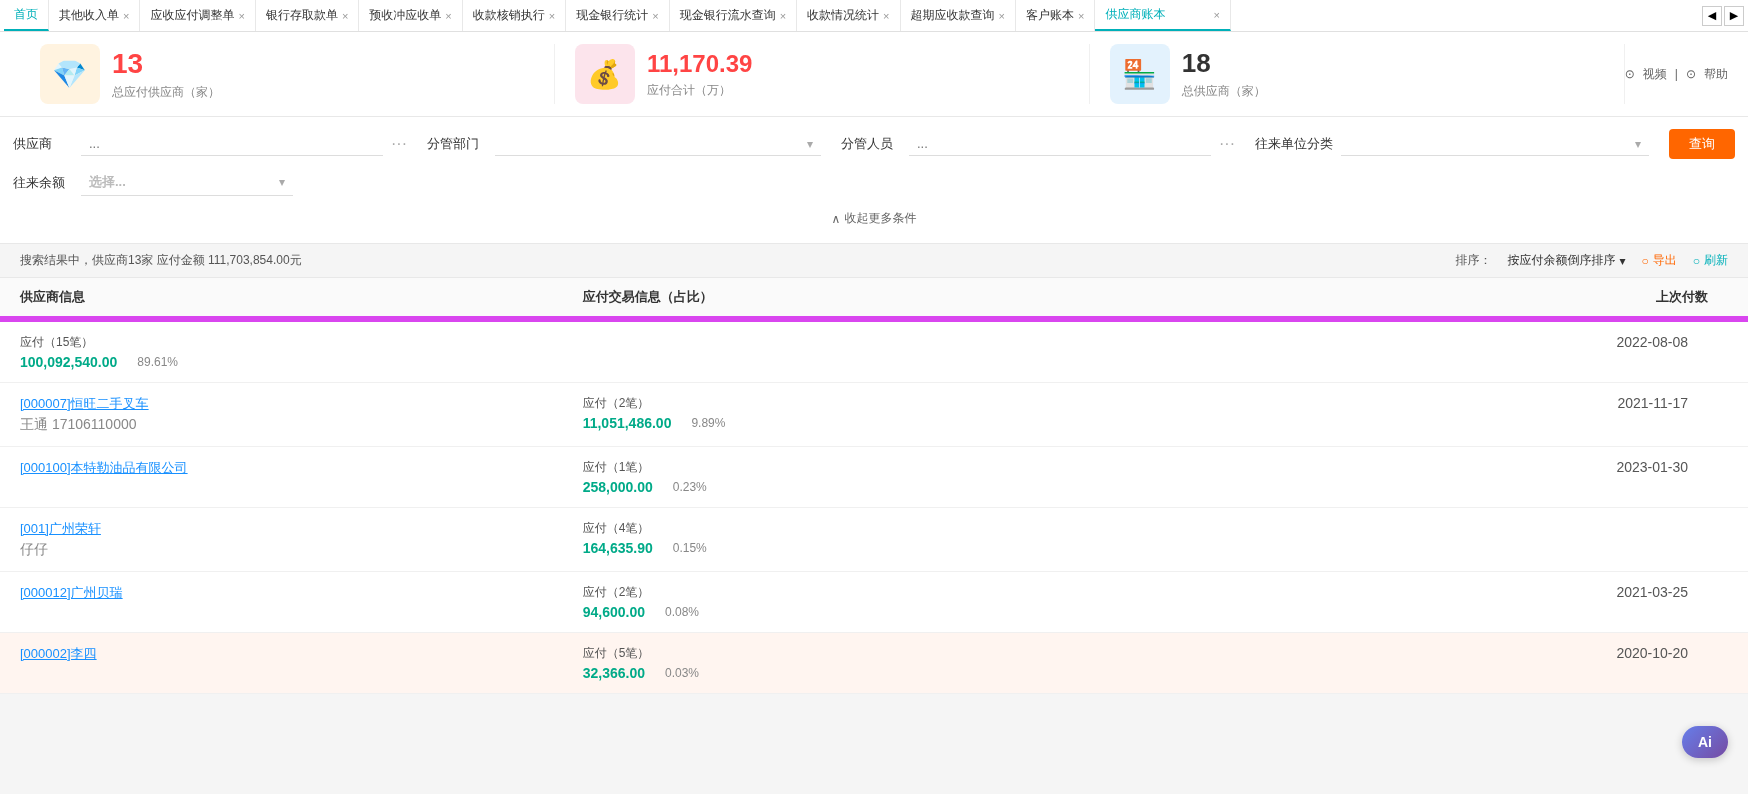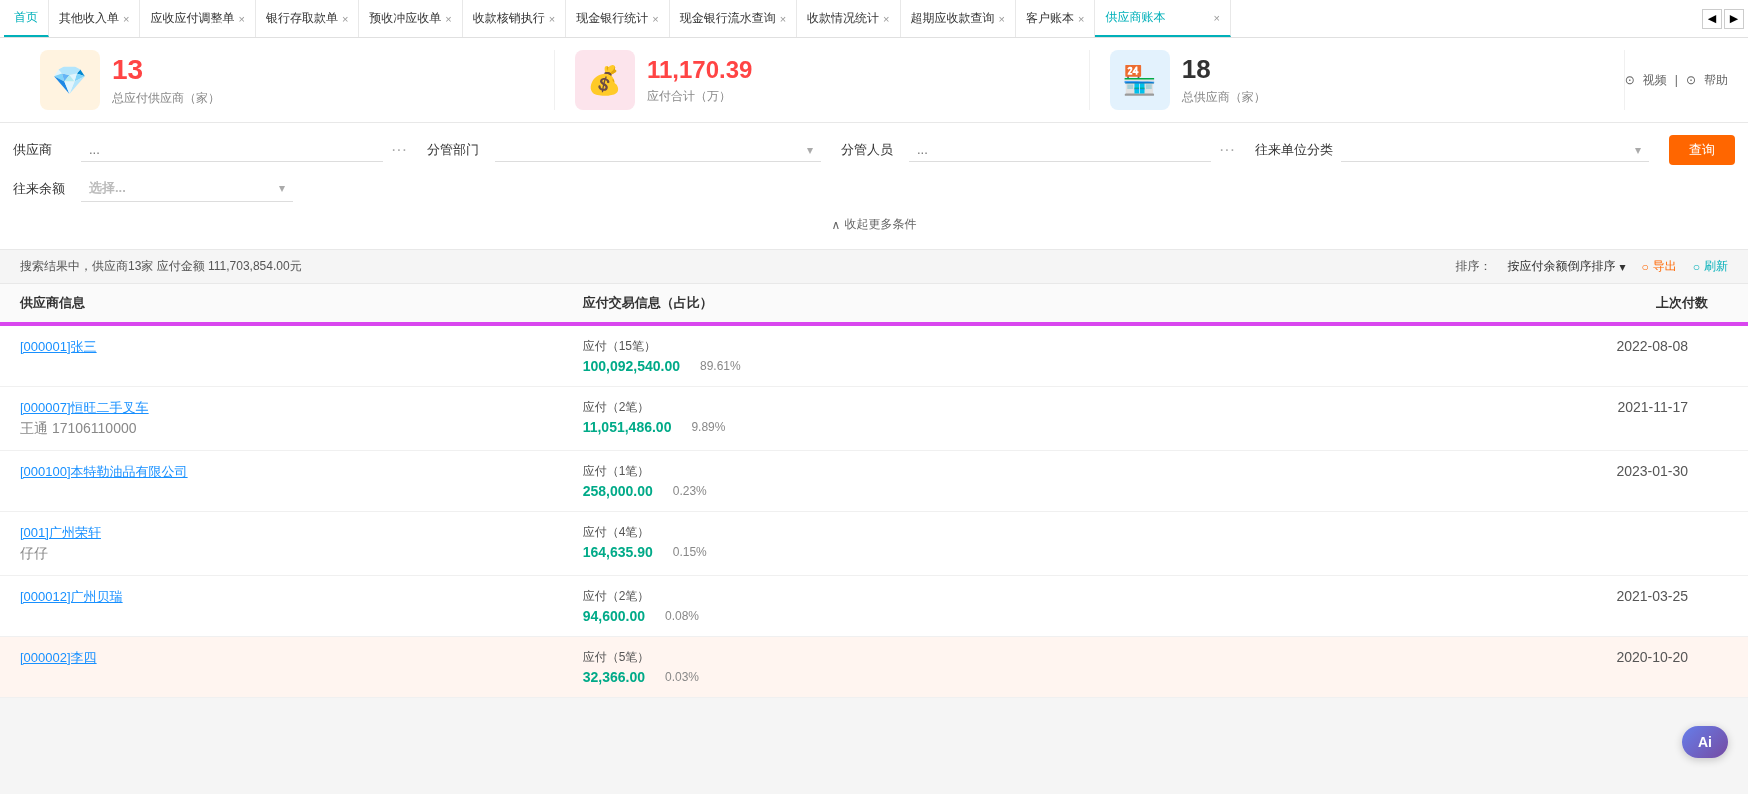--- a/index.html
+++ b/index.html
@@ -4,21 +4,21 @@
   <style>
     * { box-sizing: border-box; margin: 0; padding: 0; }
     body { font-family: 'Microsoft YaHei', Arial, sans-serif; font-size: 13px; background: #f5f5f5; color: #333; }
 
     
     .top-nav {
       display: flex;
       align-items: center;
       background: #fff;
       border-bottom: 1px solid #e0e0e0;
-      height: 38px;
+      height: 32px;
       overflow: hidden;
       padding: 0 4px;
     }
     .nav-tab {
       display: flex;
       align-items: center;
       padding: 0 10px;
       height: 100%;
       white-space: nowrap;
       cursor: pointer;
@@ -187,21 +187,21 @@
     
     .main-content {
       background: #fff;
       margin: 0;
     }
     .table-header {
       display: flex;
       align-items: center;
       padding: 10px 20px;
       background: #fafafa;
-      border-bottom: 4px solid #d946ef;
+      border-bottom: 6px solid #d946ef;
       font-size: 13px;
       font-weight: bold;
       color: #333;
     }
     .col-supplier { flex: 2.5; }
     .col-transaction { flex: 3; }
     .col-lastpay { flex: 2; text-align: right; padding-right: 20px; }
 
     .table-row {
       display: flex;
@@ -408,23 +408,20 @@
 
 <div class="main-content">
 
   <div class="table-header">
     <div class="col-supplier">供应商信息</div>
     <div class="col-transaction">应付交易信息（占比）</div>
     <div class="col-lastpay">上次付数</div>
   </div>
 
   <div class="table-row">
-    <div class="col-supplier">
-      <div class="supplier-name">[000001]张三</div>
-    </div>
     <div class="col-transaction">
       <div class="trans-label">应付（15笔）</div>
       <div class="trans-row">
         <span class="trans-amount">100,092,540.00</span>
         <span class="trans-percent">89.61%</span>
       </div>
     </div>
     <div class="col-lastpay">
       <span class="last-pay">2022-08-08</span>
     </div>

